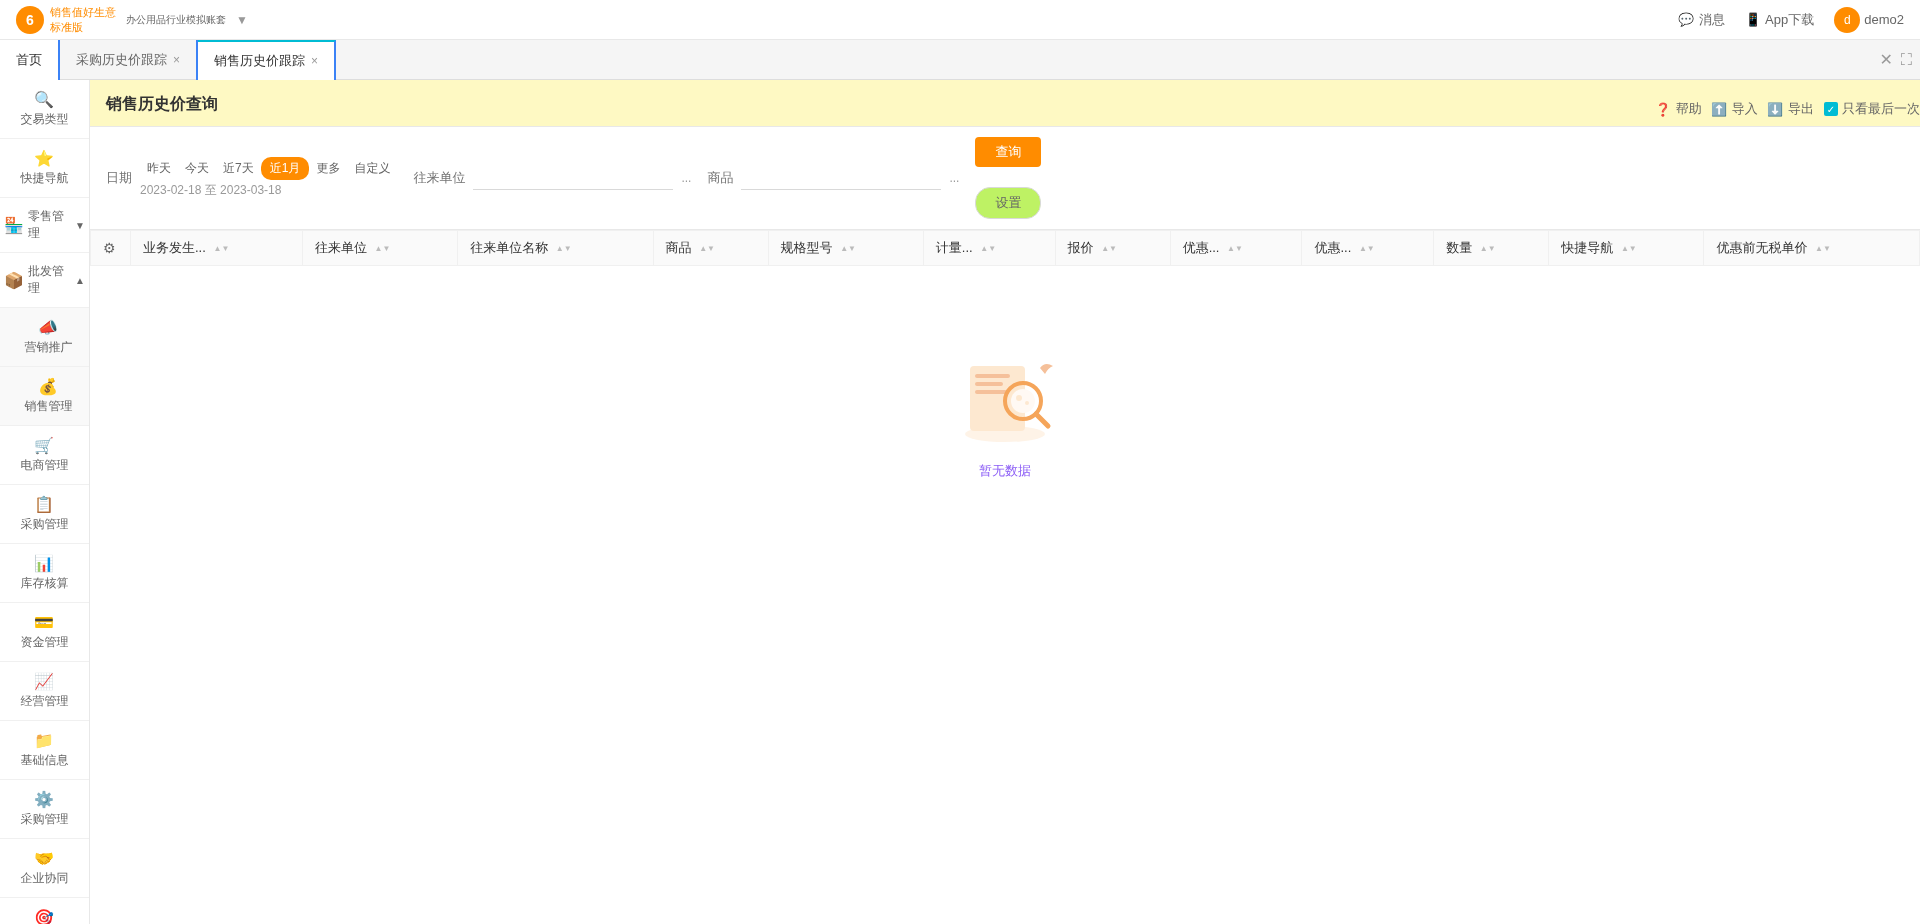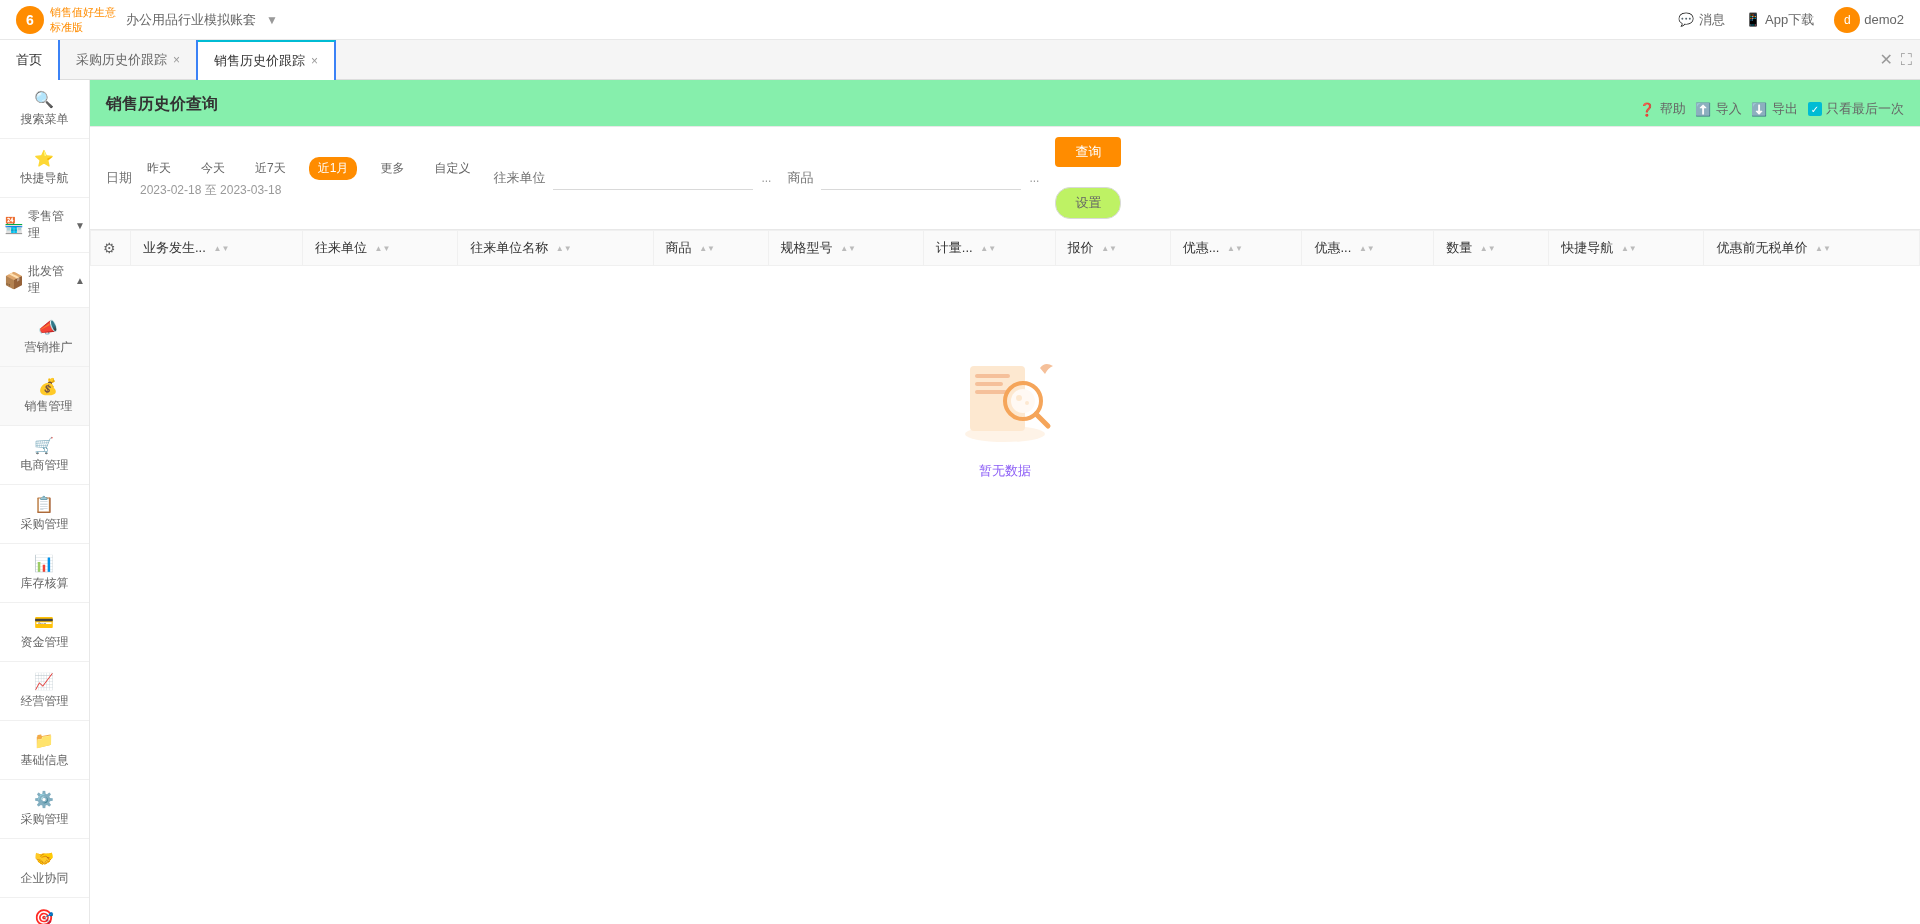--- a/index.html
+++ b/index.html
@@ -4,21 +4,21 @@
   <style>
     * { margin: 0; padding: 0; box-sizing: border-box; }
     body { font-family: "Microsoft YaHei", "PingFang SC", sans-serif; font-size: 13px; background: #f0f2f5; color: #333; width: 1920px; height: 924px; overflow: hidden; display: flex; flex-direction: column; }
 
     
     .header { height: 40px; background: #fff; display: flex; align-items: center; padding: 0 16px; border-bottom: 1px solid #e8e8e8; justify-content: space-between; flex-shrink: 0; }
     .header-left { display: flex; align-items: center; gap: 10px; }
     .logo-area { display: flex; align-items: center; gap: 6px; }
     .logo-circle { width: 28px; height: 28px; background: #ff8c00; border-radius: 50%; display: flex; align-items: center; justify-content: center; color: #fff; font-size: 14px; font-weight: bold; }
     .logo-text { font-size: 11px; color: #ff8c00; line-height: 1.3; }
-    .app-title { font-size: 13px; color: #666; }
+    .app-title { font-size: 10px; color: #666; }
     .dropdown-arrow { color: #999; font-size: 12px; cursor: pointer; }
     .header-right { display: flex; align-items: center; gap: 20px; color: #666; font-size: 13px; }
     .header-right-item { display: flex; align-items: center; gap: 4px; cursor: pointer; }
     .avatar { width: 26px; height: 26px; background: #ff8c00; border-radius: 50%; display: flex; align-items: center; justify-content: center; color: #fff; font-size: 12px; }
 
     
     .tab-bar { height: 40px; background: #f5f5f5; display: flex; align-items: center; flex-shrink: 0; border-bottom: 1px solid #ddd; }
     .tab { display: flex; align-items: center; height: 40px; padding: 0 16px; cursor: pointer; font-size: 13px; color: #666; border-right: 2px solid #3b82f6; gap: 6px; white-space: nowrap; }
     .tab.home { background: #fff; color: #333; }
     .tab.active { background: #fff; color: #333; border-top: 2px solid #00bcd4; }
@@ -32,32 +32,32 @@
     
     .sidebar { width: 90px; background: #fff; border-right: 1px solid #e8e8e8; display: flex; flex-direction: column; flex-shrink: 0; overflow-y: auto; }
     .sidebar-item { display: flex; flex-direction: column; align-items: center; padding: 10px 4px; cursor: pointer; color: #666; font-size: 12px; gap: 2px; border-bottom: 1px solid #f0f0f0; }
     .sidebar-item.has-sub { flex-direction: row; justify-content: center; gap: 4px; }
     .sidebar-sub-arrow { font-size: 10px; }
     .sidebar-icon { font-size: 16px; }
     .sidebar-group { background: #f9f9f9; }
 
     
     .content { flex: 1; background: #f5f5f5; overflow-y: auto; display: flex; flex-direction: column; }
-    .page-header { background: #86efac; padding: 12px 16px 0 16px; border-bottom: 1px solid #e8e8e8; }
+    .page-header { background: #fef9c3; padding: 12px 0 0 16px; border-bottom: 1px solid #e8e8e8; }
     .page-title { font-size: 16px; font-weight: 600; color: #333; padding-bottom: 10px; }
     .page-toolbar { display: flex; align-items: center; justify-content: flex-end; gap: 10px; padding: 8px 0; }
     .toolbar-btn { display: flex; align-items: center; gap: 4px; color: #666; cursor: pointer; font-size: 13px; }
     .only-last-checkbox { display: flex; align-items: center; gap: 4px; font-size: 13px; color: #666; cursor: pointer; }
     .checkbox-checked { width: 14px; height: 14px; background: #00bcd4; border-radius: 2px; display: flex; align-items: center; justify-content: center; color: #fff; font-size: 10px; }
 
     
     .filter-area { background: #fff; padding: 10px 16px; border-bottom: 1px solid #e8e8e8; display: flex; align-items: center; gap: 16px; flex-wrap: wrap; }
     .filter-group { display: flex; align-items: center; gap: 8px; }
     .filter-label { font-size: 13px; color: #737373; white-space: nowrap; }
-    .date-shortcuts-row { display: flex; gap: 16px; }
+    .date-shortcuts-row { display: flex; gap: 0; }
     .date-btn { padding: 2px 6px; border-radius: 3px; cursor: pointer; font-size: 12px; color: #666; border: 1px solid transparent; }
     .date-btn.active { background: #ff8c00; color: #fff; border-radius: 10px; padding: 2px 8px; }
     .date-range { font-size: 12px; color: #999; margin-top: 2px; }
     .filter-input { border: none; border-bottom: 1px solid #d9d9d9; padding: 4px 8px; font-size: 13px; color: #333; outline: none; min-width: 200px; background: transparent; }
     .filter-input-more { color: #999; cursor: pointer; font-size: 12px; }
     .query-btn { background: #ff8c00; color: #fff; border: none; padding: 6px 20px; border-radius: 4px; cursor: pointer; font-size: 13px; }
     .settings-btn { background: #bef264; color: #666; border: 1px solid #d9d9d9; padding: 6px 14px; border-radius: 15px; cursor: pointer; font-size: 13px; }
     .filter-actions { display: flex; flex-direction: column; gap: 20px; }
 
     
@@ -121,21 +121,21 @@
     <span class="tab-control-btn">✕</span>
     <span class="tab-control-btn">⛶</span>
   </div>
 </div>
 
 <div class="main-layout">
 
   <div class="sidebar">
     <div class="sidebar-item">
       <span class="sidebar-icon">🔍</span>
-      <span>搜索菜单</span>
+      <span>交易类型</span>
     </div>
     <div class="sidebar-item">
       <span class="sidebar-icon">⭐</span>
       <span>快捷导航</span>
     </div>
     <div class="sidebar-item has-sub">
       <span class="sidebar-icon">🏪</span>
       <span>零售管理</span>
       <span class="sidebar-sub-arrow">▼</span>
     </div>

